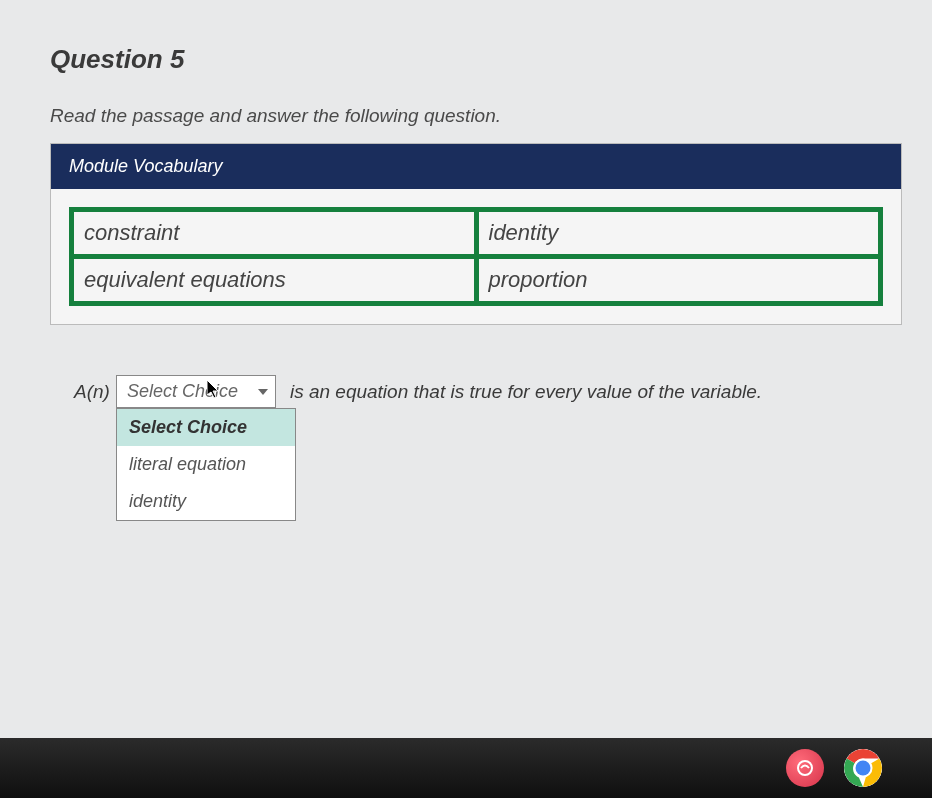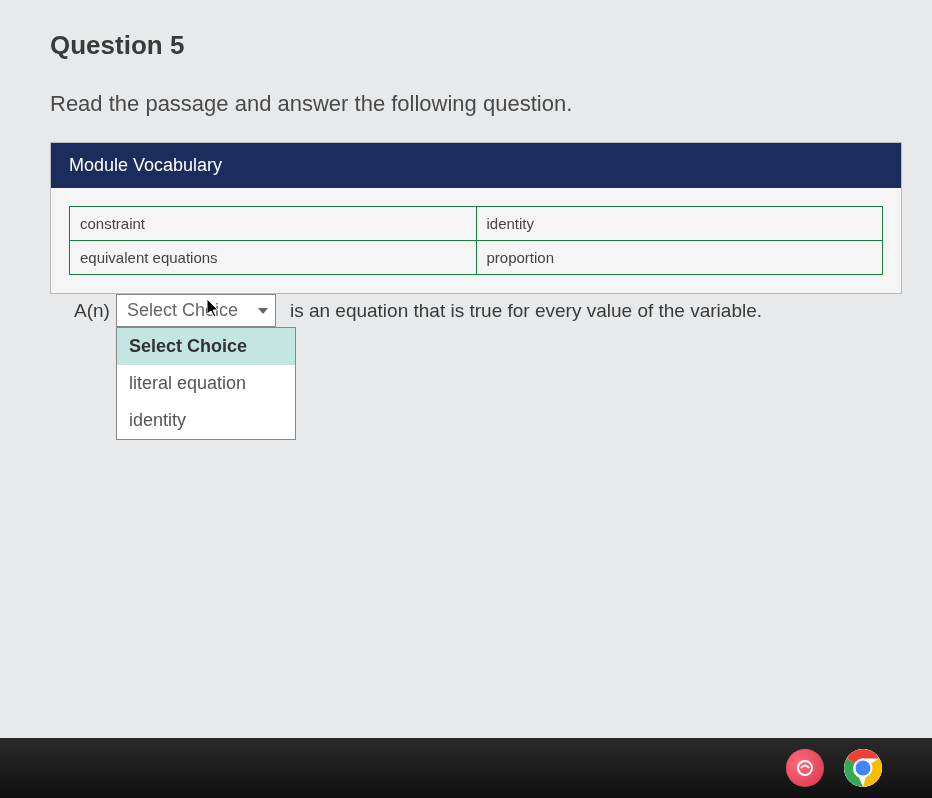--- a/index.html
+++ b/index.html
@@ -9,55 +9,57 @@
     }
     body {
       font-family: Arial, Helvetica, sans-serif;
       background: #e8e9ea;
       width: 932px;
       height: 798px;
       overflow: hidden;
       position: relative;
     }
     .page-content {
-      padding: 30px 30px 30px 50px;
+      padding: 44px 30px 30px 50px;
+      font-style: italic;
     }
     .question-title {
       font-size: 26px;
       font-weight: bold;
       color: #3a3a3a;
       margin-bottom: 30px;
     }
     .instructions {
-      font-size: 22px;
+      font-size: 19px;
       color: #4a4a4a;
-      margin-bottom: 25px;
+      margin-bottom: 16px;
     }
     .vocab-box {
       border: 1px solid #bbb;
       background: #f5f5f5;
+      margin-bottom: 50px;
     }
     .vocab-header {
       background: #1a2d5c;
       color: #fff;
       padding: 12px 18px;
       font-size: 18px;
     }
     .vocab-content {
       padding: 18px;
     }
     .vocab-table {
       width: 100%;
       border-collapse: collapse;
     }
     .vocab-table td {
-      border: 1px solid #15803d;
+      border: 5px solid #15803d;
       padding: 8px 10px;
       color: #444;
-      font-size: 15px;
+      font-size: 22px;
       vertical-align: top;
       width: 50%;
     }
     .question-row {
       display: flex;
       align-items: flex-start;
       font-size: 19px;
       color: #3a3a3a;
       position: relative;
     }

